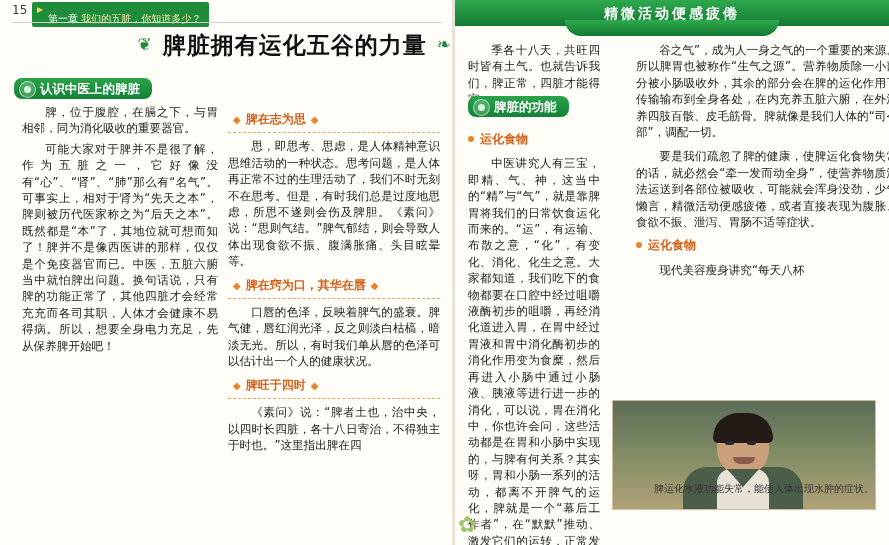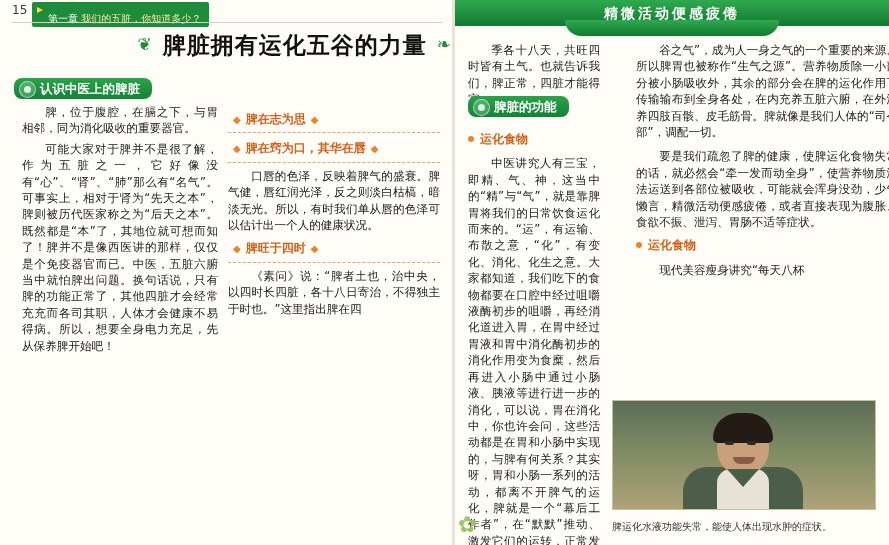--- a/index.html
+++ b/index.html
@@ -133,22 +133,22 @@
   }
   .ph-shirt{
     position:absolute;left:34px;top:52px;width:52px;height:56px;border-radius:14px 14px 0 0;
     background:#e7e2d6;
   }
   .ph-collar{
     position:absolute;left:44px;top:52px;width:32px;height:18px;
     background:#4b5e4a;clip-path:polygon(0 0,100% 0,50% 100%);
   }
   .photo-cap{
-    position:absolute;left:612px;top:520px;width:262px;
-    font-size:10px;color:#333;text-align:left;line-height:14px;
+    position:absolute;left:612px;top:482px;width:262px;
+    font-size:10px;color:#333;text-align:right;line-height:14px;
   }
 
   .leaf{
     position:absolute;left:458px;top:512px;width:30px;height:30px;
     color:#9ec46a;font-size:22px;
   }
 </style>
 </head>
 <body>
 
@@ -178,20 +178,21 @@
       <p>脾，位于腹腔，在膈之下，与胃相邻，同为消化吸收的重要器官。</p>
       <p>可能大家对于脾并不是很了解，作为五脏之一，它好像没有“心”、“肾”、“肺”那么有“名气”。可事实上，相对于肾为“先天之本”，脾则被历代医家称之为“后天之本”。既然都是“本”了，其地位就可想而知了！脾并不是像西医讲的那样，仅仅是个免疫器官而已。中医，五脏六腑当中就怕脾出问题。换句话说，只有脾的功能正常了，其他四脏才会经常充充而各司其职，人体才会健康不易得病。所以，想要全身电力充足，先从保养脾开始吧！</p>
     </div>
 
     <div class="lcol" style="left:228px;top:104px;width:212px;">
       <p></p>
       <div class="sub-head ctr">
         <span class="lead">◆</span><span>脾在志为思</span><span class="tail">◆</span>
       </div>
       <div class="dashed"></div>
+      <p>思，即思考、思虑，是人体精神意识思维活动的一种状态。思考问题，是人体再正常不过的生理活动了，我们不时无刻不在思考。但是，有时我们总是过度地思虑，所思不遂则会伤及脾胆。《素问》说：“思则气结。”脾气郁结，则会导致人体出现食欲不振、腹满胀痛、头目眩晕等。</p>
       <div class="sub-head ctr">
         <span class="lead">◆</span><span>脾在窍为口，其华在唇</span><span class="tail">◆</span>
       </div>
       <div class="dashed"></div>
       <p>口唇的色泽，反映着脾气的盛衰。脾气健，唇红润光泽，反之则淡白枯槁，暗淡无光。所以，有时我们单从唇的色泽可以估计出一个人的健康状况。</p>
       <div class="sub-head ctr">
         <span class="lead">◆</span><span>脾旺于四时</span><span class="tail">◆</span>
       </div>
       <div class="dashed"></div>
       <p>《素问》说：“脾者土也，治中央，以四时长四脏，各十八日寄治，不得独主于时也。”这里指出脾在四</p>

